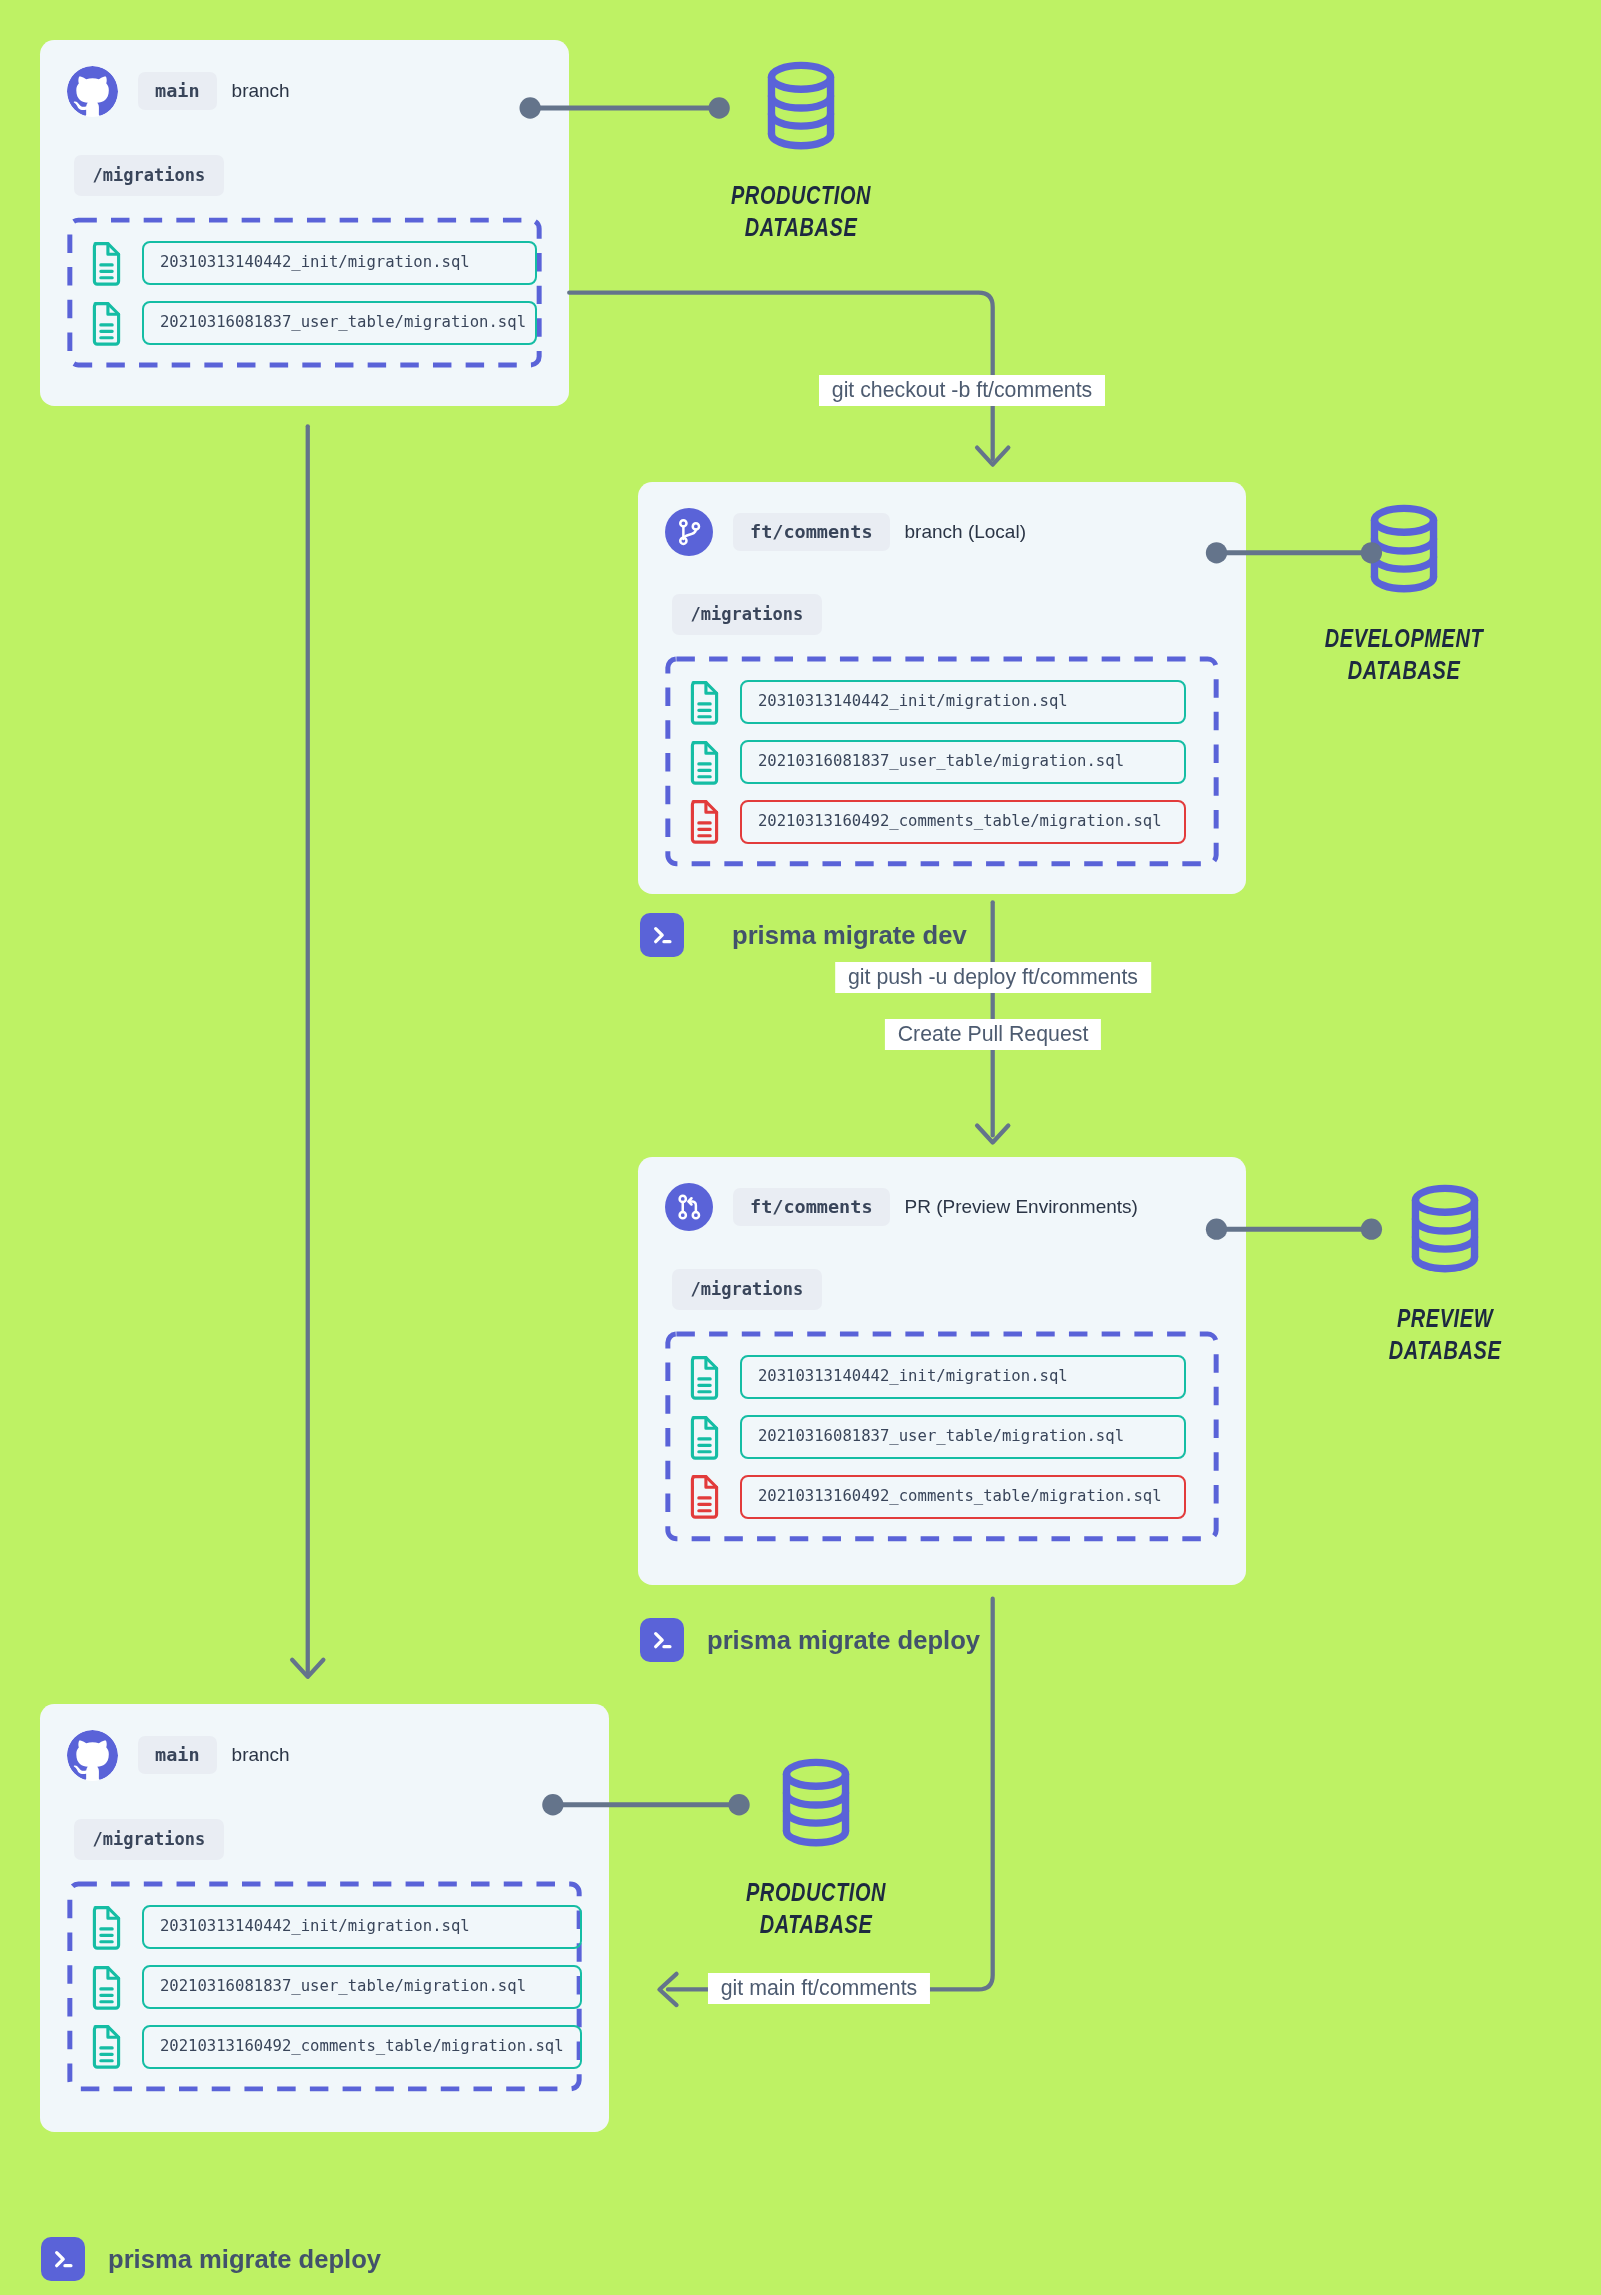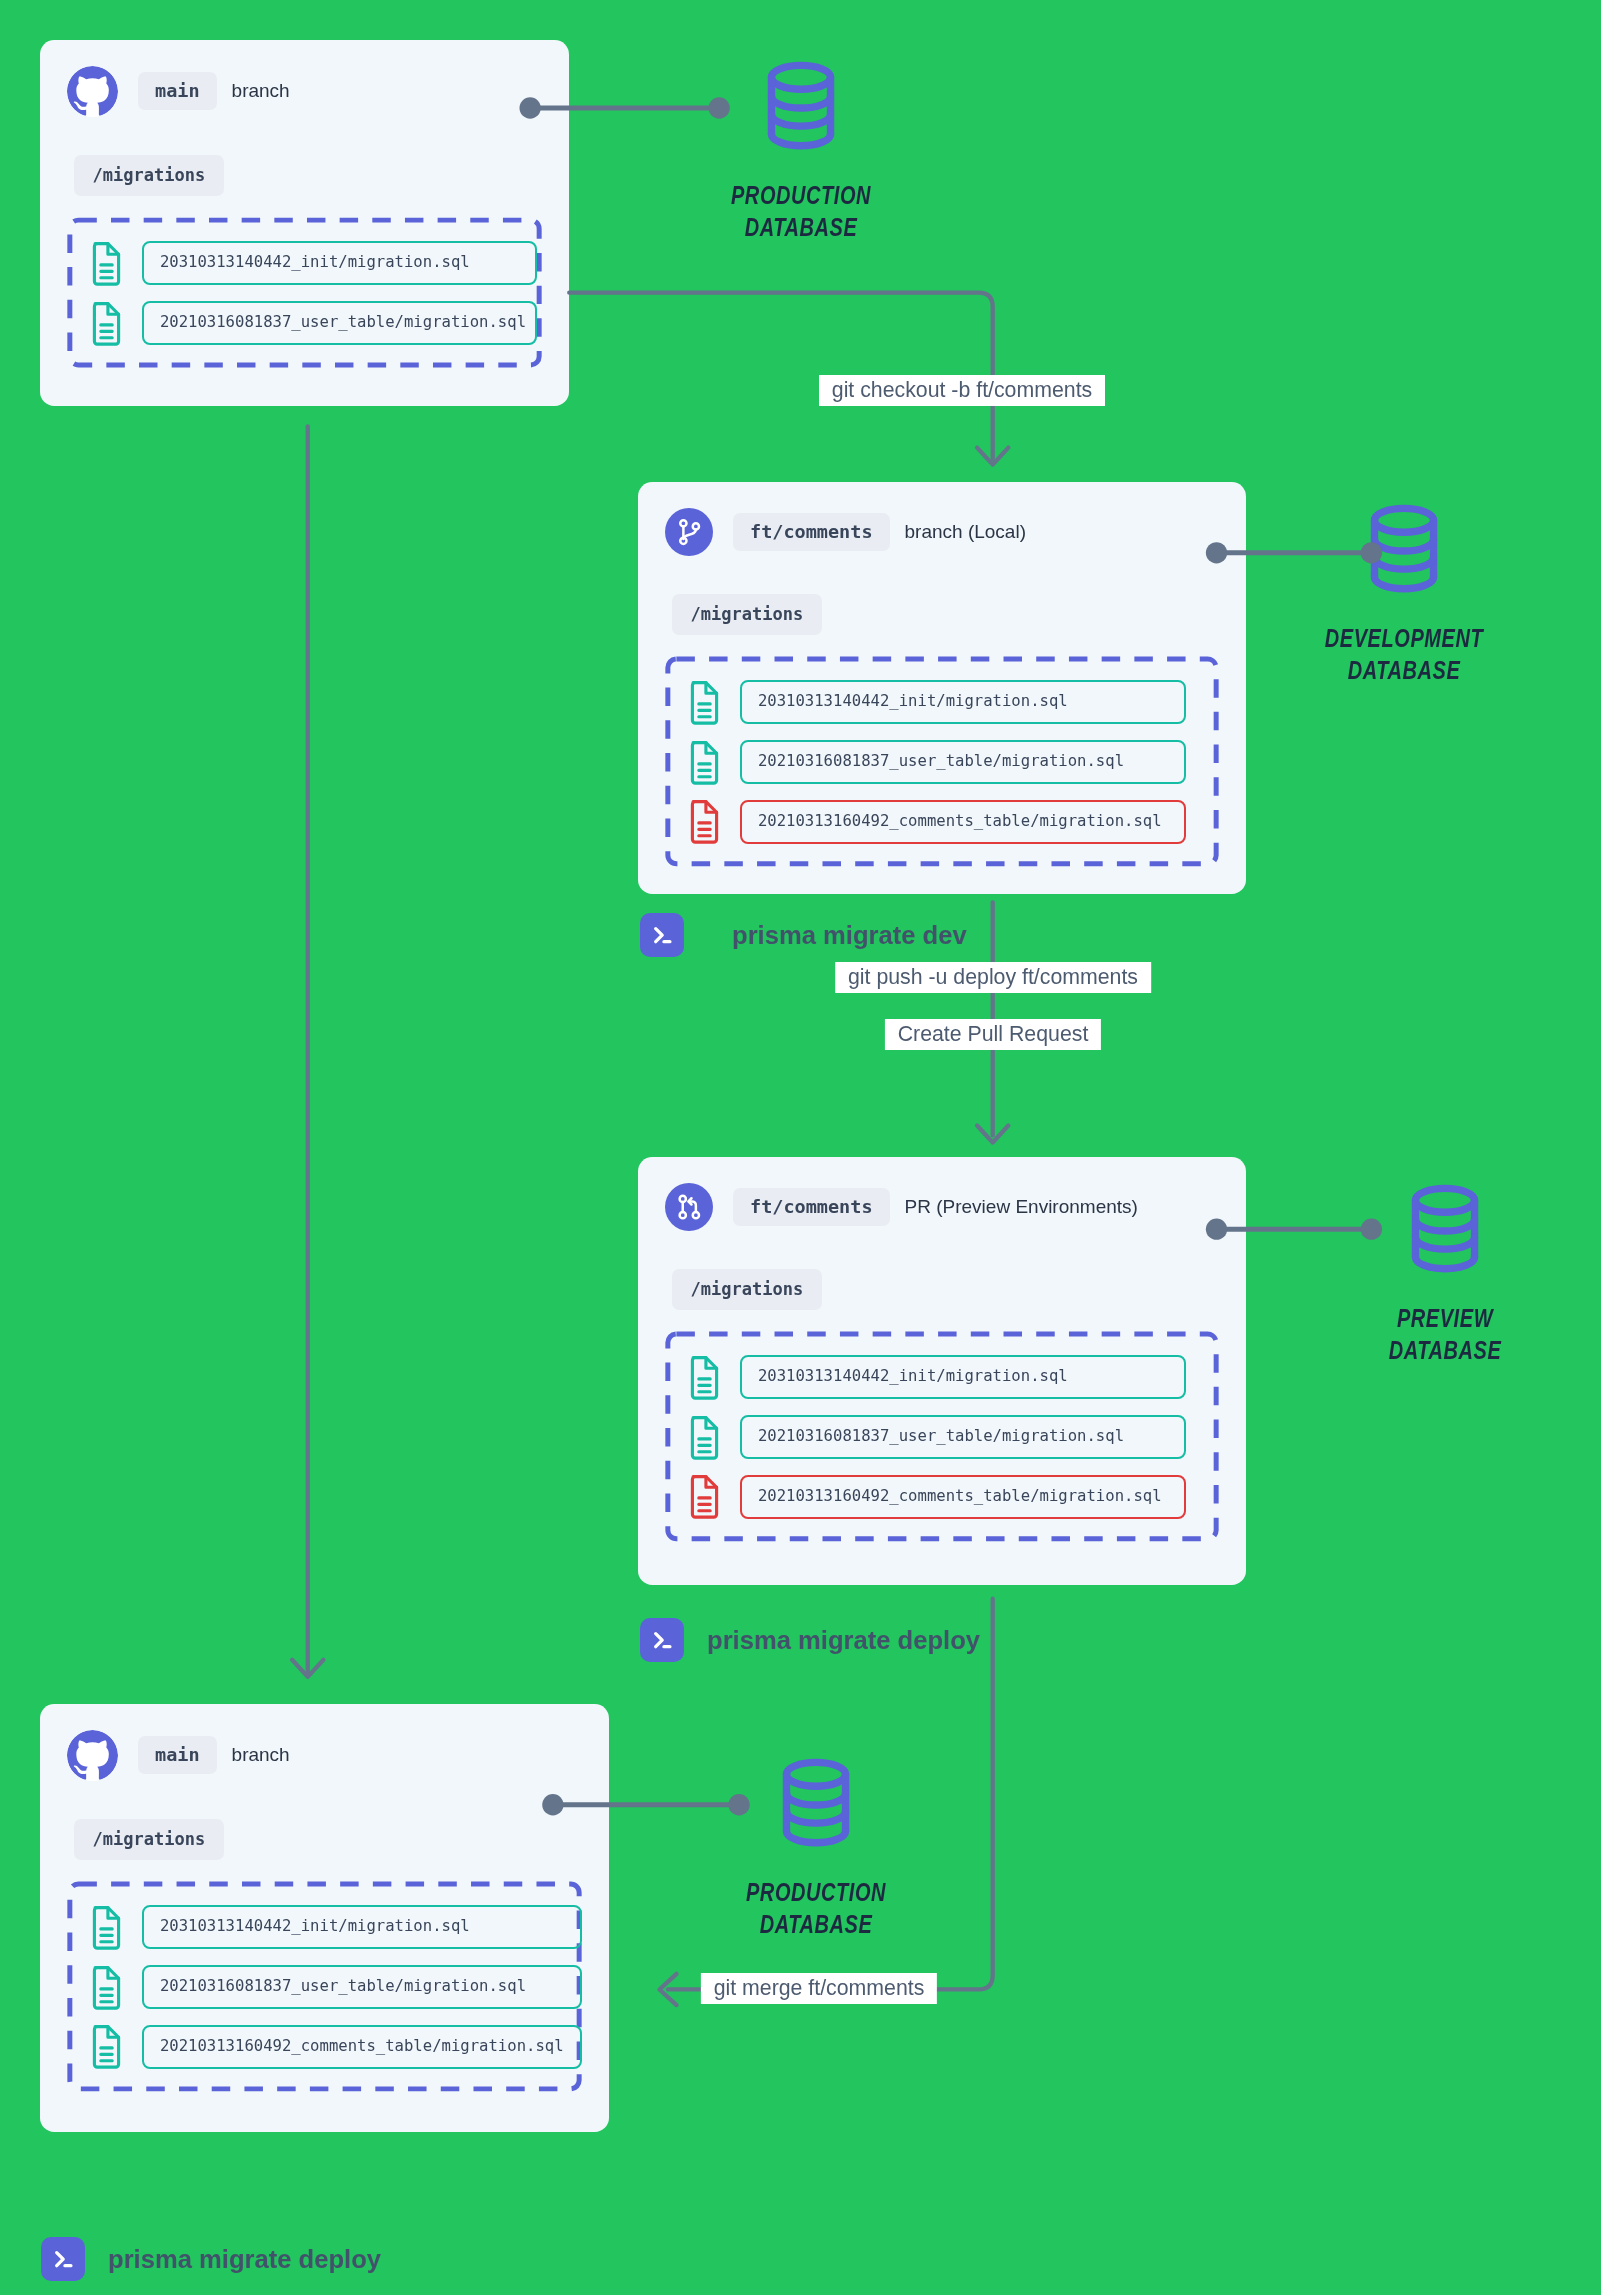--- a/index.html
+++ b/index.html
@@ -1,16 +1,16 @@
 <!DOCTYPE html>
 <html style="font-size:11.4px"><head>
 <meta charset="utf-8">
 <style>
   html,body{margin:0;padding:0;background:#ffffff;}
-  .stage{position:relative;width:1601px;height:2295px;background:#22c55e;overflow:hidden;
+  .stage{position:relative;width:1601px;height:2295px;background:#bef264;overflow:hidden;
          font-family:"Liberation Sans",sans-serif;}
 
   
   .connectors{position:absolute;left:0;top:0;z-index:3;pointer-events:none;}
 
   
   .card{position:absolute;background:#f1f7fa;border-radius:14.2px;box-sizing:border-box;
         padding:25.6px 27px;z-index:2;}
   #card-main-top{left:40px;top:40px;width:529px;height:366px;}
   #card-feature-local{left:638px;top:482px;width:608px;height:412px;}
@@ -359,16 +359,16 @@
         <path d="M6.5 6.5L12 12l-5.5 5.5"></path>
           <path d="M13.5 17.5h5"></path>
       </svg>
     </span>
     <span class="cmd-text">prisma migrate deploy</span>
   </div>
 
   <div class="flow-label" id="label-checkout">git checkout -b ft/comments</div>
   <div class="flow-label" id="label-push">git push -u deploy ft/comments</div>
   <div class="flow-label" id="label-create-pr">Create Pull Request</div>
-  <div class="flow-label" id="label-merge">git merge ft/comments</div>
+  <div class="flow-label" id="label-merge">git main ft/comments</div>
 
 </div>
 
 
 </body></html>

